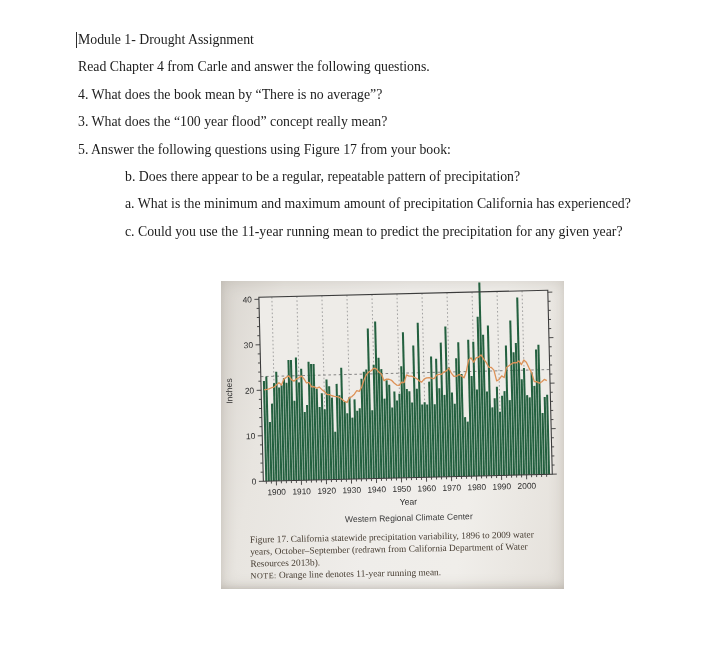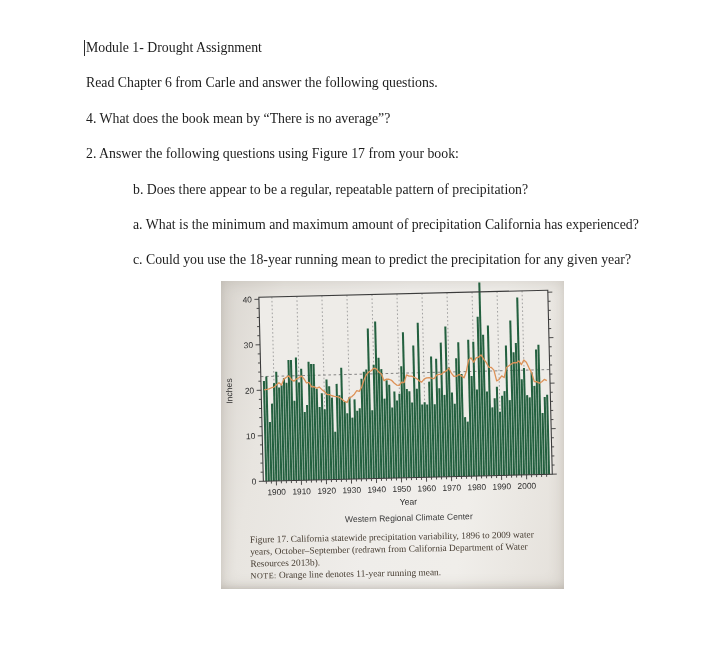--- a/index.html
+++ b/index.html
@@ -4,21 +4,21 @@
 <style>
   html,body{margin:0;padding:0;}
   body{
     width:714px;height:660px;position:relative;background:#ffffff;overflow:hidden;
     font-family:"Liberation Serif", serif;
   }
   .doc{
     position:absolute;left:78px;top:26px;width:600px;color:#1d1d1d;
   }
   .doc p{
-    margin:8px;font-size:13.8px;line-height:27.4px;white-space:nowrap;position:relative;
+    margin:0;font-size:13.8px;line-height:27.4px;white-space:nowrap;position:relative;
   }
   .doc p.sub{padding-left:47px;}
   .caret{
     position:absolute;left:-2px;top:6px;width:1.3px;height:16px;background:#2b2b2b;display:inline-block;
   }
   
   .photo{
     position:absolute;left:221px;top:281px;width:343px;height:308px;
     background:linear-gradient(100deg,#d9d5cf 0%,#e8e5e0 16%,#efedea 48%,#f0eeea 72%,#e4e0da 100%);
     box-shadow:inset 0 0 16px rgba(95,85,70,.20), inset 0 -5px 9px -5px rgba(95,85,70,.25);
@@ -36,26 +36,27 @@
   .caption .note{margin-top:1px;}
   .caption .note-label{
     font-size:8.2px;letter-spacing:.4px;color:#453b30;
   }
 </style>
 </head>
 <body>
 
 <div class="doc">
   <p><span class="caret"></span><span>Module 1- Drought Assignment</span></p>
-  <p>Read Chapter 6 from Carle and answer the following questions.</p>
+  <p>Read Chapter 4 from Carle and answer the following questions.</p>
   <p>4. What does the book mean by “There is no average”?</p>
-  <p>2. Answer the following questions using Figure 17 from your book:</p>
+  <p>3. What does the “100 year flood” concept really mean?</p>
+  <p>5. Answer the following questions using Figure 17 from your book:</p>
   <p class="sub">b. Does there appear to be a regular, repeatable pattern of precipitation?</p>
   <p class="sub">a. What is the minimum and maximum amount of precipitation California has experienced?</p>
-  <p class="sub">c. Could you use the 18-year running mean to predict the precipitation for any given year?</p>
+  <p class="sub">c. Could you use the 11-year running mean to predict the precipitation for any given year?</p>
 </div>
 
 <div class="photo">
   <div class="photo-content">
     <svg id="chart-svg" width="343" height="308" viewBox="0 0 343 308">
         <g transform="rotate(-0.35 185 110)">
           <rect x="41" y="13" width="289" height="184" fill="#eeece8"></rect>
           <line x1="54.01061946902655" y1="13" x2="54.01061946902655" y2="197" stroke="#8f8f8f" stroke-width="0.8" stroke-dasharray="1.6,2.3"></line>
           <line x1="79.03716814159293" y1="13" x2="79.03716814159293" y2="197" stroke="#8f8f8f" stroke-width="0.8" stroke-dasharray="1.6,2.3"></line>
           <line x1="104.06371681415929" y1="13" x2="104.06371681415929" y2="197" stroke="#8f8f8f" stroke-width="0.8" stroke-dasharray="1.6,2.3"></line>

